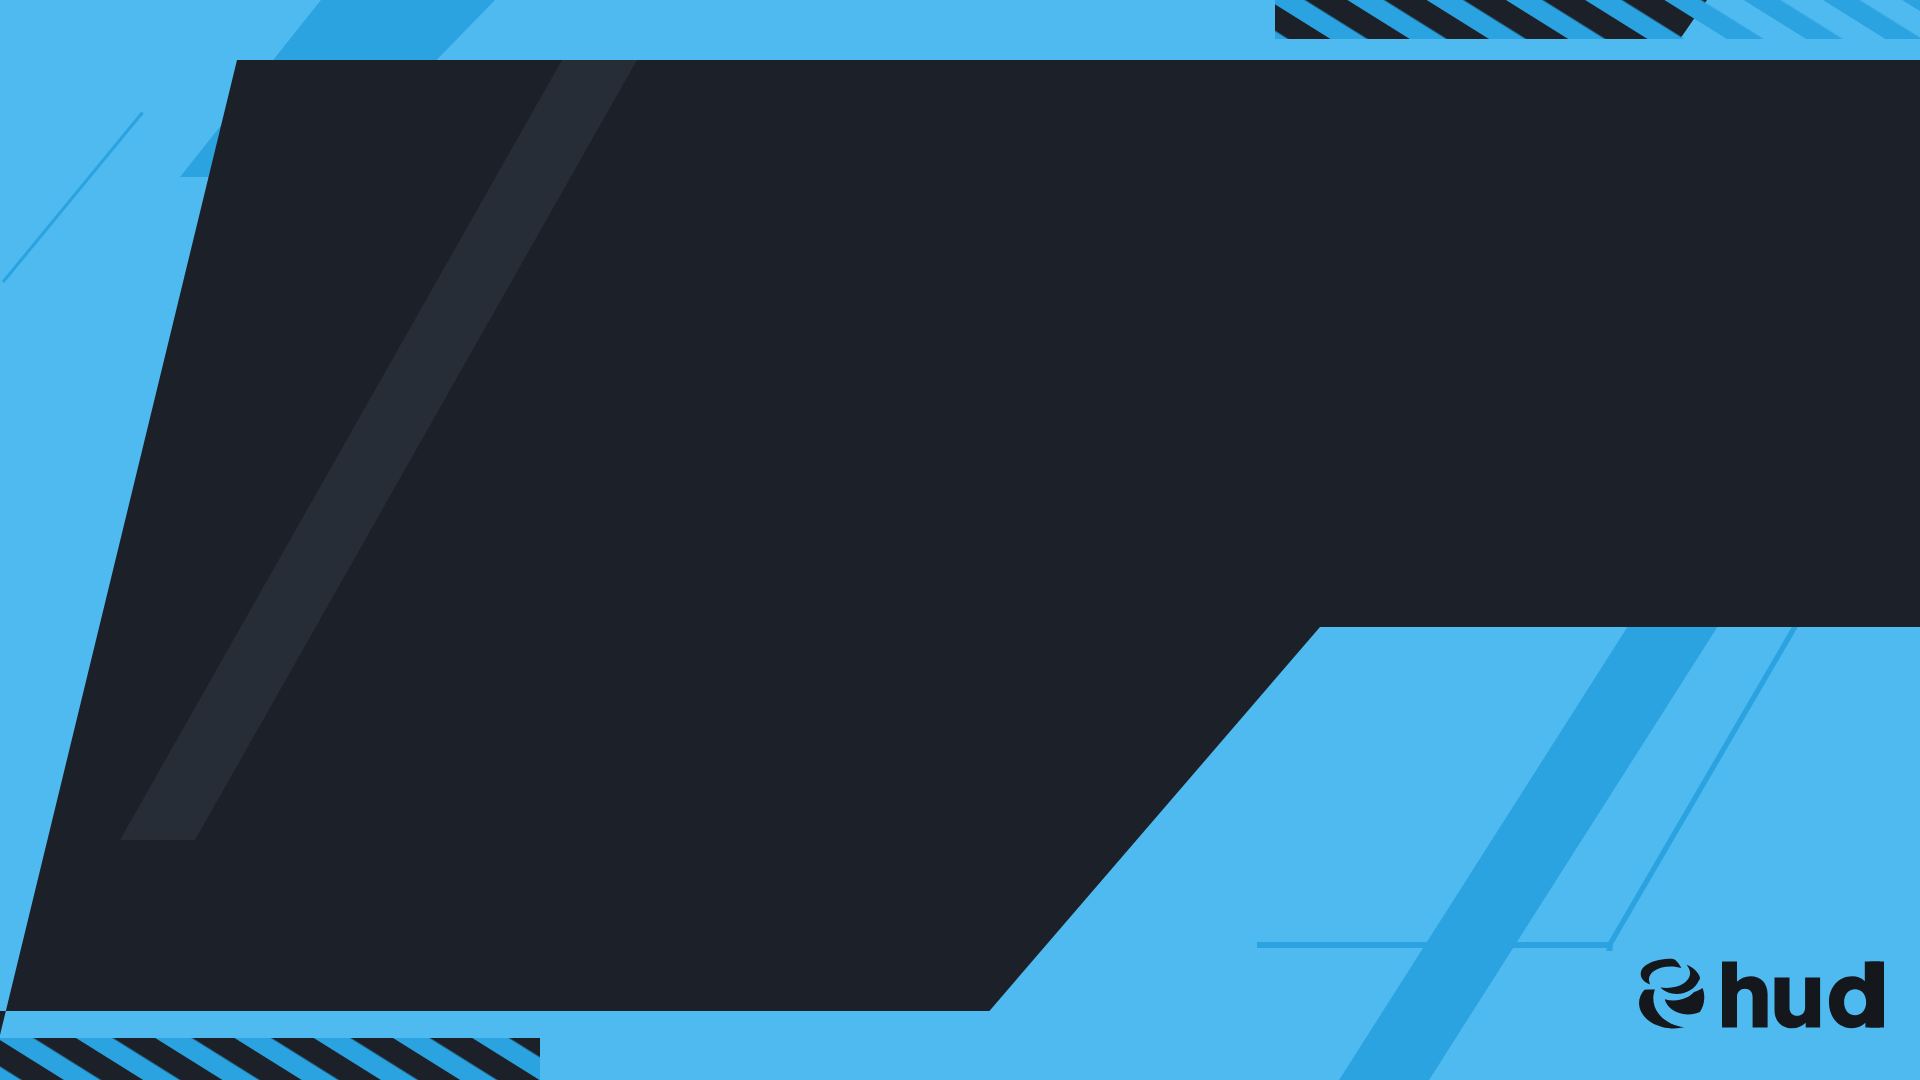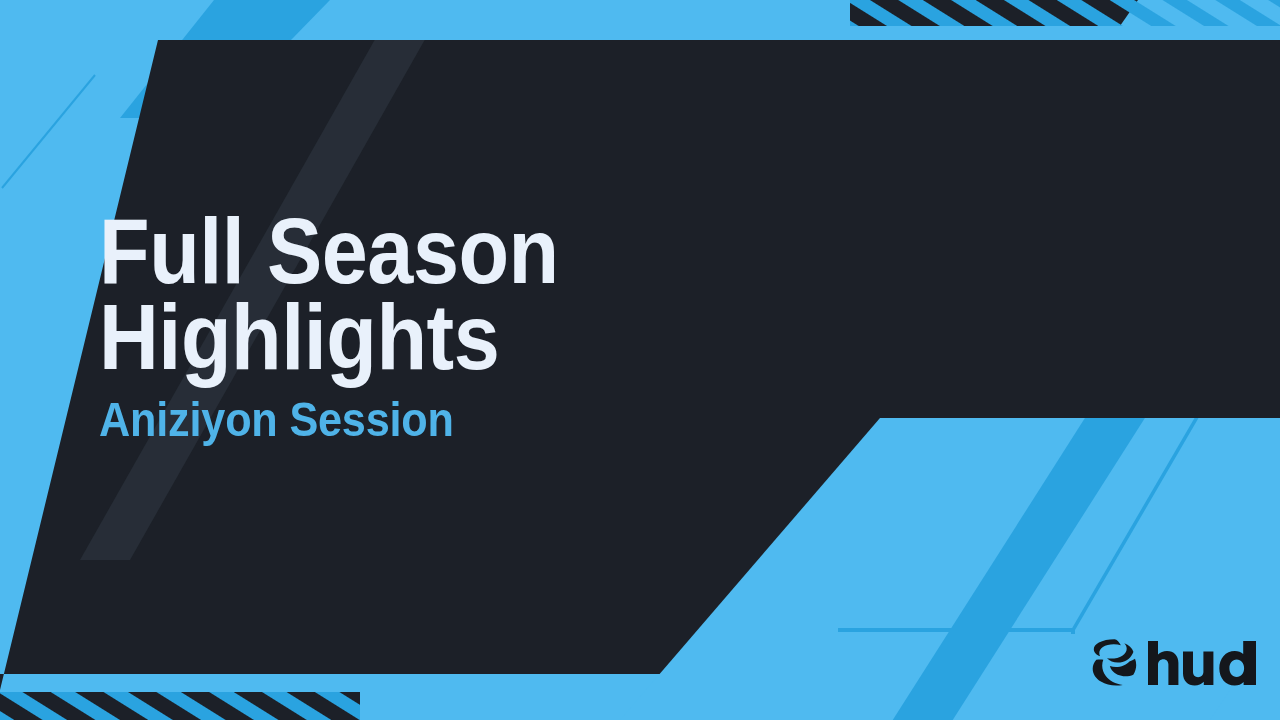--- a/index.html
+++ b/index.html
@@ -128,25 +128,20 @@
       <path d="M 1090,410 L 1150,410 L 940,740 L 880,740 Z" fill="#2AA3E0"></path>
 
       <path d="M 1205,400 L 1209,400 L 1075,630 L 1071,630 Z" fill="#2AA3E0"></path>
       <path d="M 1071,630 L 1075,630 L 1075,634 L 1071,634 Z" fill="#2AA3E0"></path>
       <path d="M 838,628 L 1075,628 L 1075,632 L 838,632 Z" fill="#2AA3E0"></path>
     </g>
 
     <path d="M 1230,690 L 1280,690 L 1280,720 L 1210,720 Z" fill="#4FBAF0"></path>
   </svg>
 
-  <div id="title-block">
-    <div class="title-line l1">Full Season</div>
-    <div class="title-line l2">Highlights</div>
-    <div id="subtitle">Aniziyon Session</div>
-  </div>
 
   <div id="hudl-logo">
     <svg width="168" height="52" viewBox="0 0 168 52">
       <g fill="#14171C">
         <path d="M26.5 2.2c-6.0 0-11.6 1.2-15.6 3.3C7.6 7.2 5.8 9.6 5.8 12.3
                  c0 2.0 1.0 3.8 2.8 5.2 1.0.8 2.2 1.4 3.5 1.8
                  -.5-1.1-.8-2.2-.8-3.3 0-2.3 1.3-4.4 3.6-5.9
                  2.7-1.8 6.6-2.8 10.9-2.8 2.6 0 5.0.4 7.1 1.0
                  -2.0-3.4-3.9-6.1-6.4-6.1z"></path>
         <path d="M45.3 14.6c-1.2-3.6-4.4-6.6-9.0-8.4 1.5 1.6 2.4 3.5 2.4 5.5

